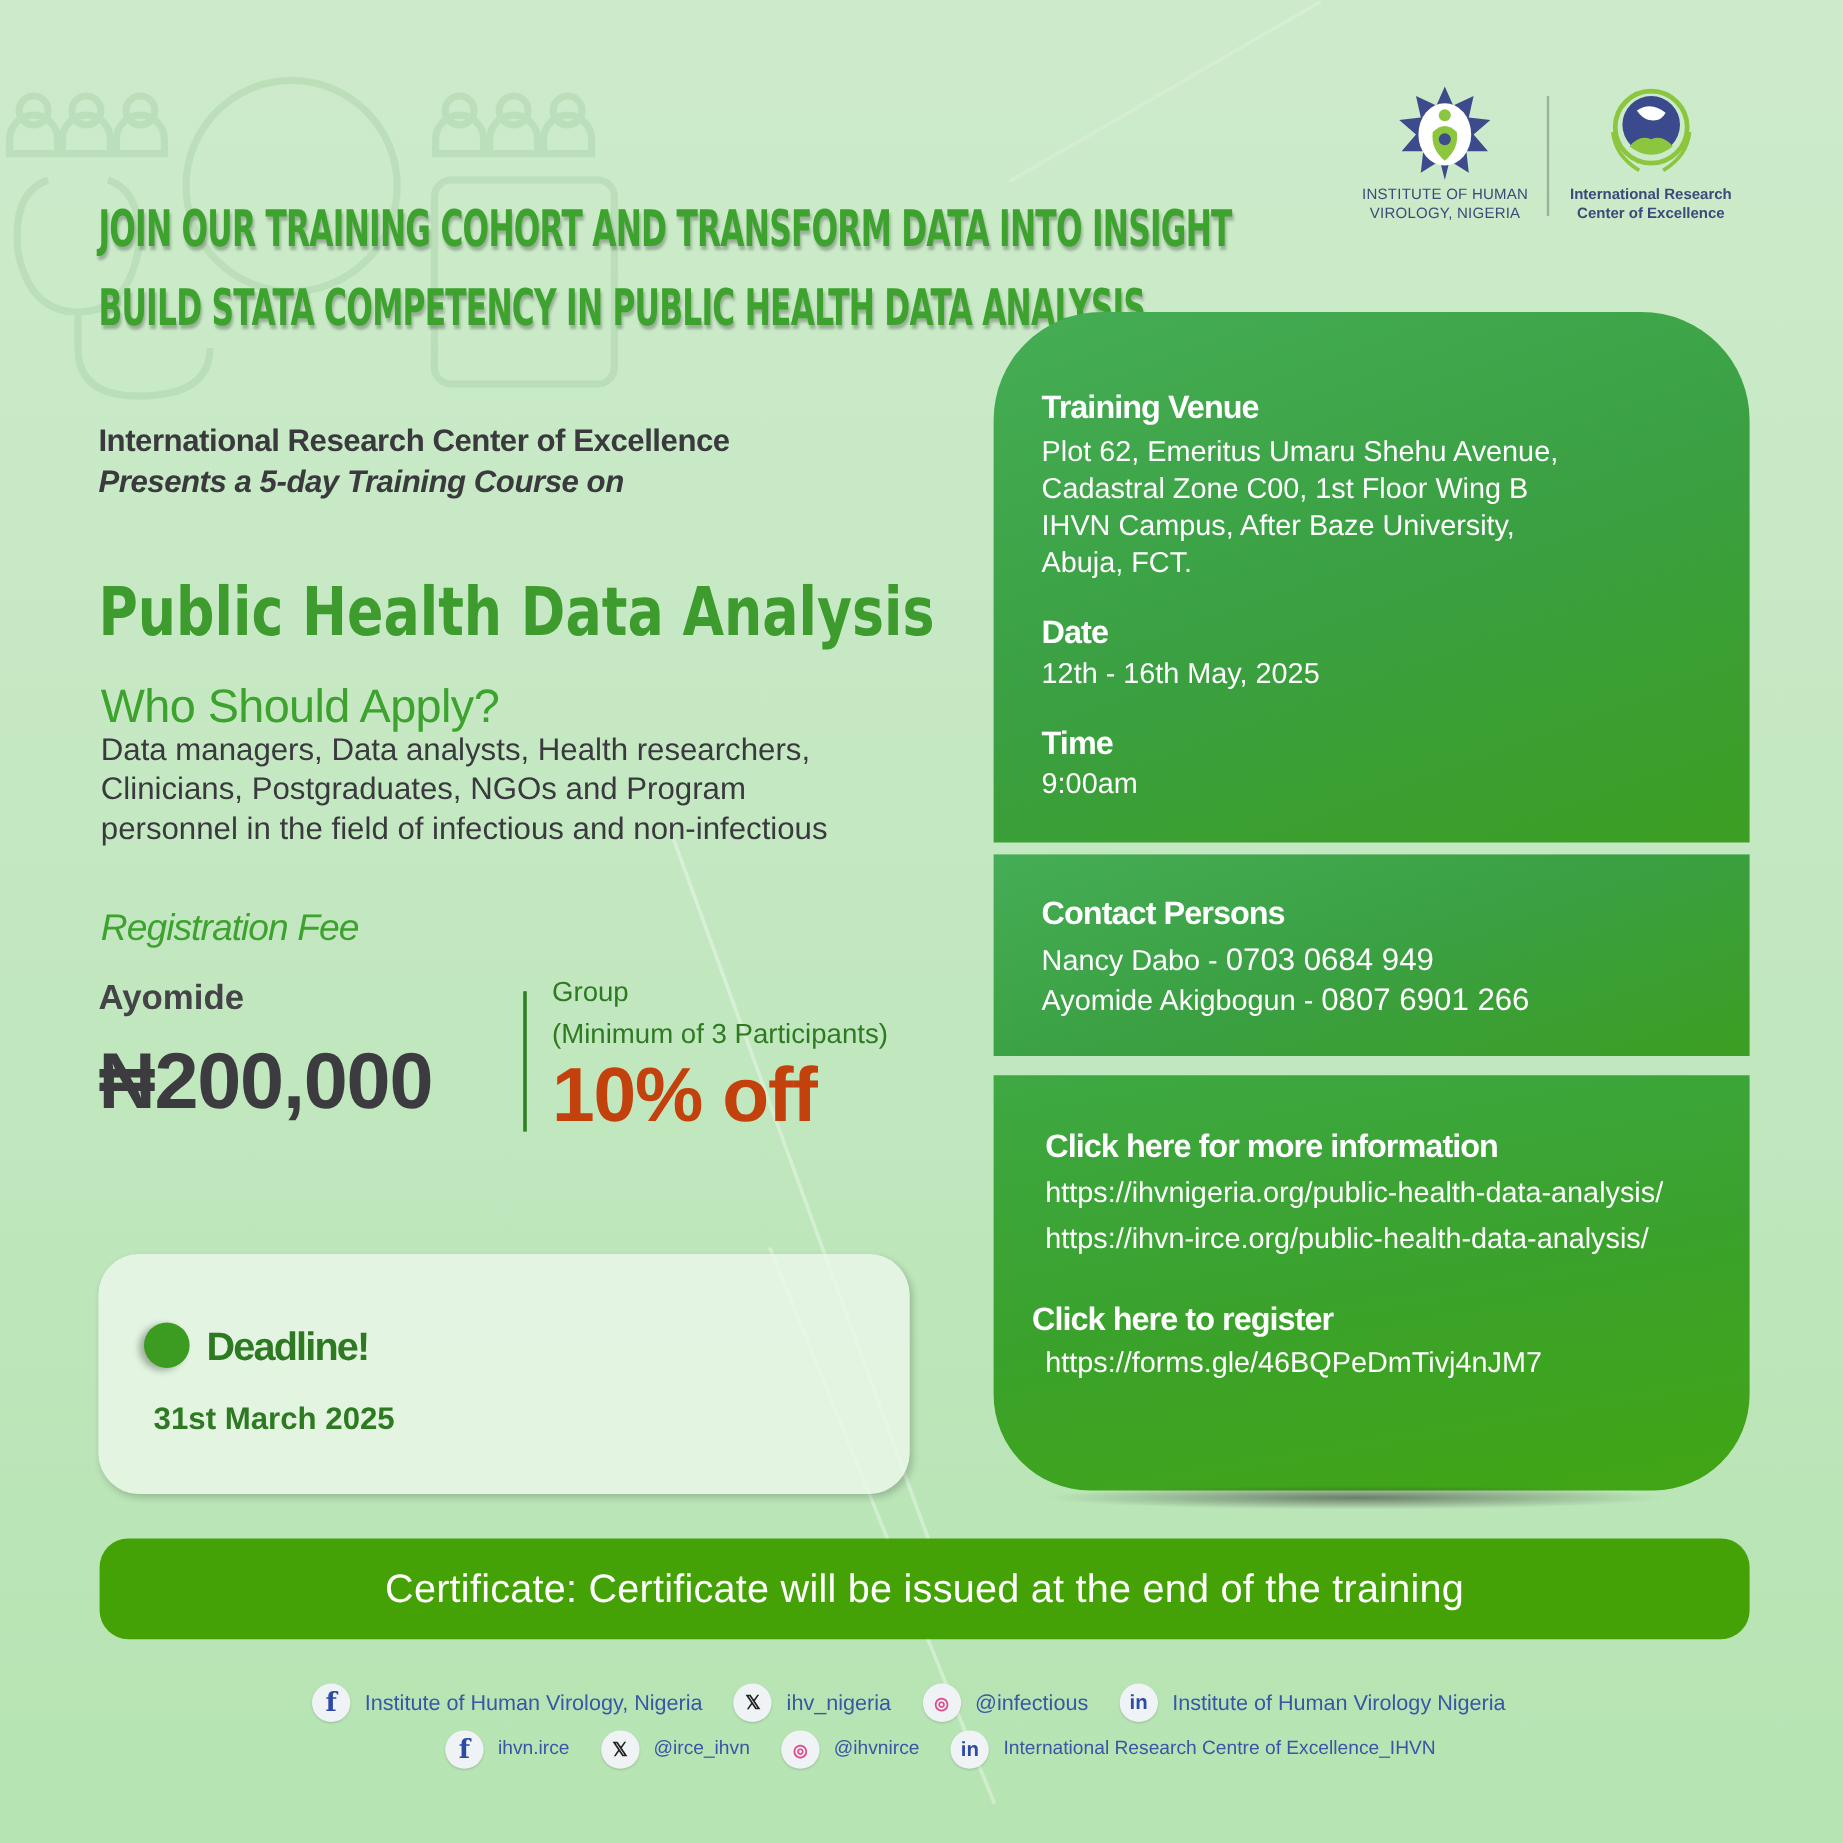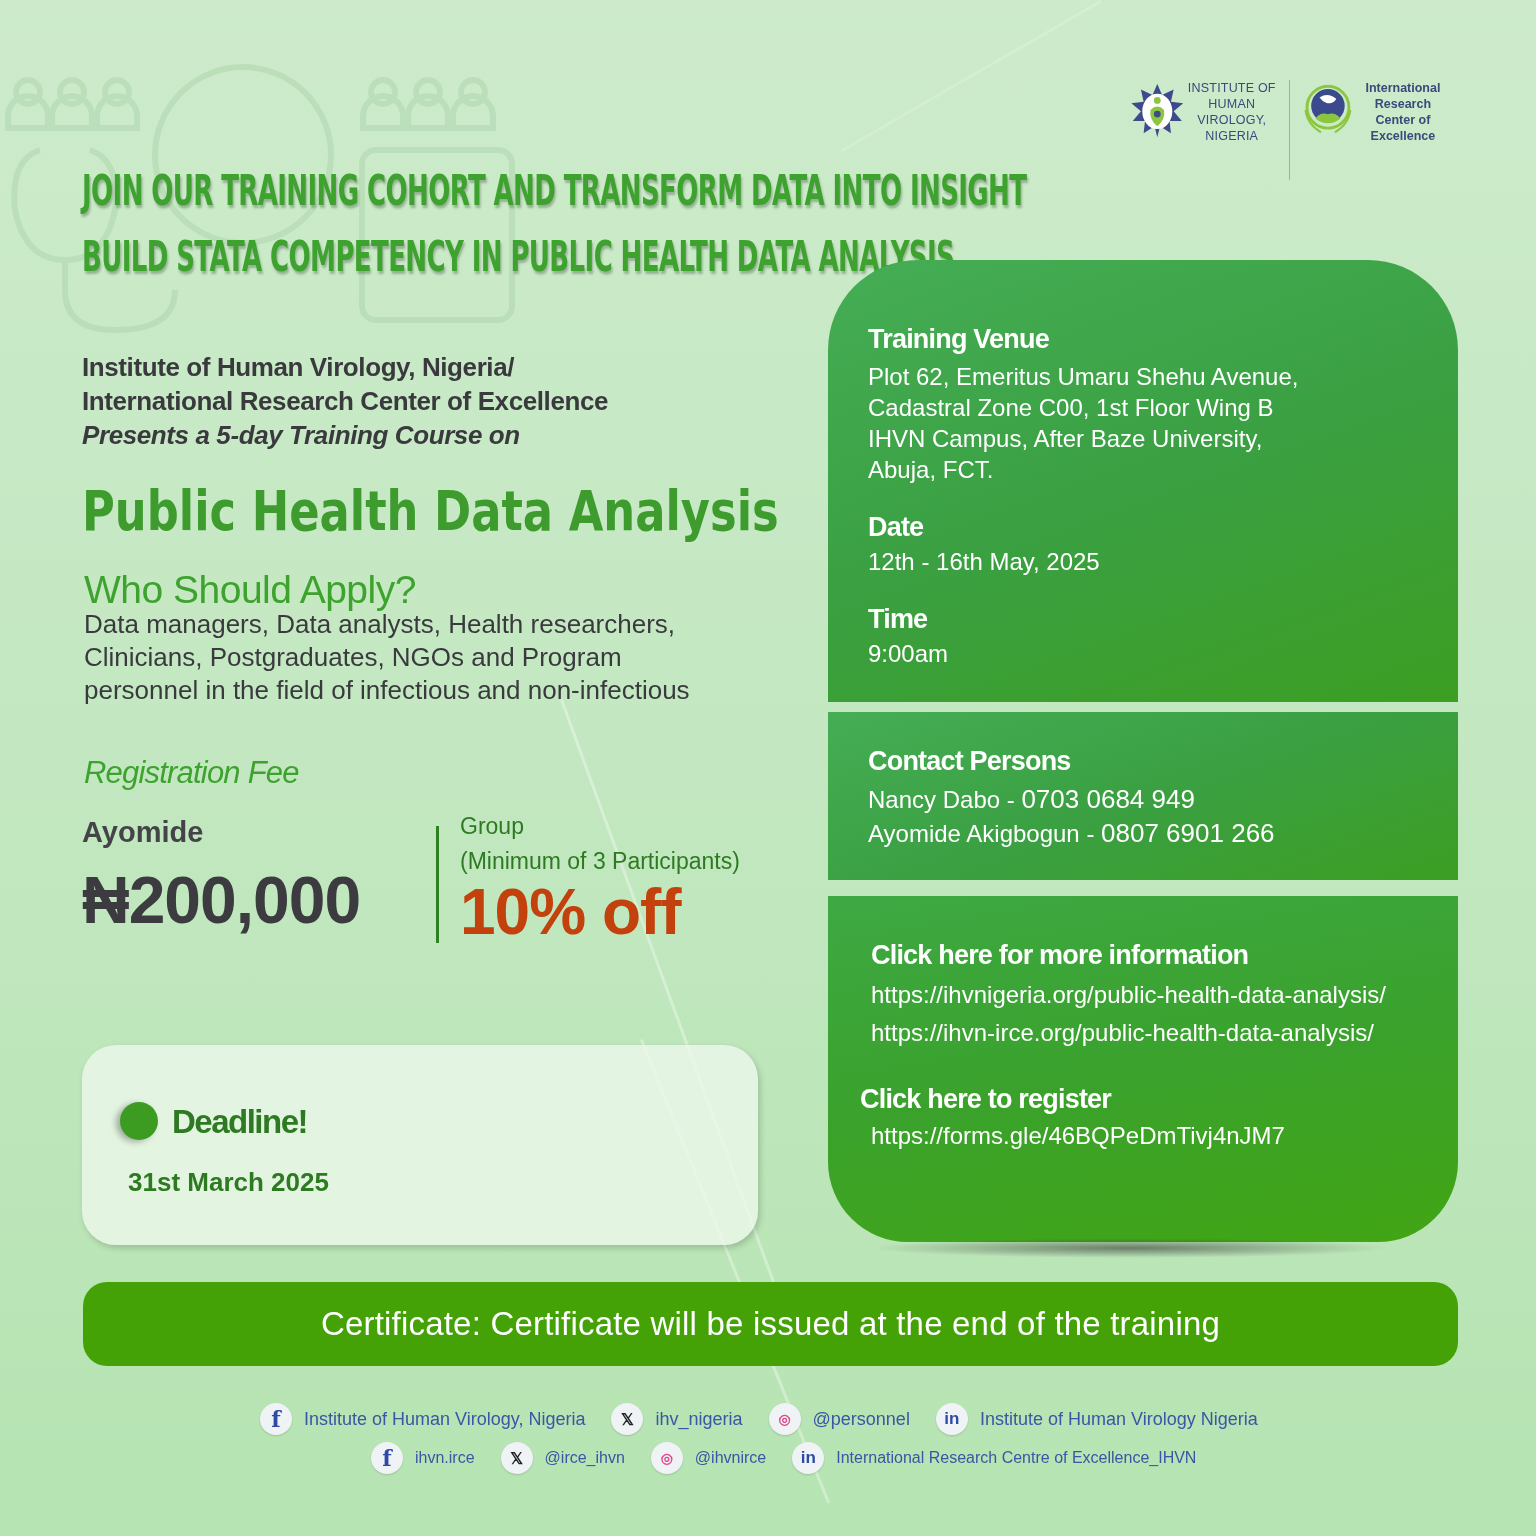--- a/index.html
+++ b/index.html
@@ -11,21 +11,21 @@
   }
   .bg-streak {
     position: absolute; width: 3px; background: rgba(255,255,255,0.35);
     transform-origin: top left;
   }
   
   .bg-icons { position: absolute; left: 0; top: 40px; width: 520px; height: 300px; opacity: 0.45; }
 
   
   .logos { position: absolute; left: 1130px; top: 70px; width: 320px; height: 120px; display: flex; align-items: flex-start; }
-  .logo-block { display: flex; flex-direction: row; align-items: center; width: 150px; }
+  .logo-block { display: flex; flex-direction: column; align-items: center; width: 150px; }
   .logo-sep { width: 3px; height: 100px; background: #9ab39a; margin: 10px 10px 0 10px; }
   .logo-text-ihvn { font-size: 12.5px; color: #3b4a7a; text-align: center; line-height: 16px; margin-top: 4px; letter-spacing: 0.2px; }
   .logo-text-irce { font-size: 12.5px; font-weight: bold; color: #3b4a7a; text-align: center; line-height: 16px; margin-top: 4px; }
 
   .headline {
     position: absolute; left: 82px; font-family: "DejaVu Sans", sans-serif;
     font-weight: bold; color: #3da22e; font-size: 42px; letter-spacing: -1px;
     transform: scaleX(0.62); transform-origin: left top; white-space: nowrap;
     text-shadow: 2px 3px 3px rgba(0,0,0,0.25);
   }
@@ -144,21 +144,20 @@
       <div>International Research</div>
       <div>Center of Excellence</div>
     </div>
   </div>
 </div>
 
 <div class="headline l1">JOIN OUR TRAINING COHORT AND TRANSFORM DATA INTO INSIGHT</div>
 <div class="headline l2">BUILD STATA COMPETENCY IN PUBLIC HEALTH DATA ANALYSIS</div>
 
 <div class="presenter">
-  <div class="org">Institute of Human Virology, Nigeria/</div>
   <div class="org">International Research Center of Excellence</div>
   <div class="italic">Presents a 5-day Training Course on</div>
 </div>
 
 <div class="course-title">Public Health Data Analysis</div>
 
 <div class="who-title">Who Should Apply?</div>
 <div class="who-text">
   <div>Data managers, Data analysts, Health researchers,</div>
   <div>Clinicians, Postgraduates, NGOs and Program</div>
@@ -222,21 +221,21 @@
   <div class="s-item">
     <span class="s-icon fb">f</span>
     <span class="s-text">Institute of Human Virology, Nigeria</span>
   </div>
   <div class="s-item">
     <span class="s-icon xx">𝕏</span>
     <span class="s-text">ihv_nigeria</span>
   </div>
   <div class="s-item">
     <span class="s-icon ig">◎</span>
-    <span class="s-text">@personnel</span>
+    <span class="s-text">@infectious</span>
   </div>
   <div class="s-item">
     <span class="s-icon li">in</span>
     <span class="s-text">Institute of Human Virology Nigeria</span>
   </div>
 </div>
 <div class="social-row r2">
   <div class="s-item">
     <span class="s-icon fb">f</span>
     <span class="s-text">ihvn.irce</span>

